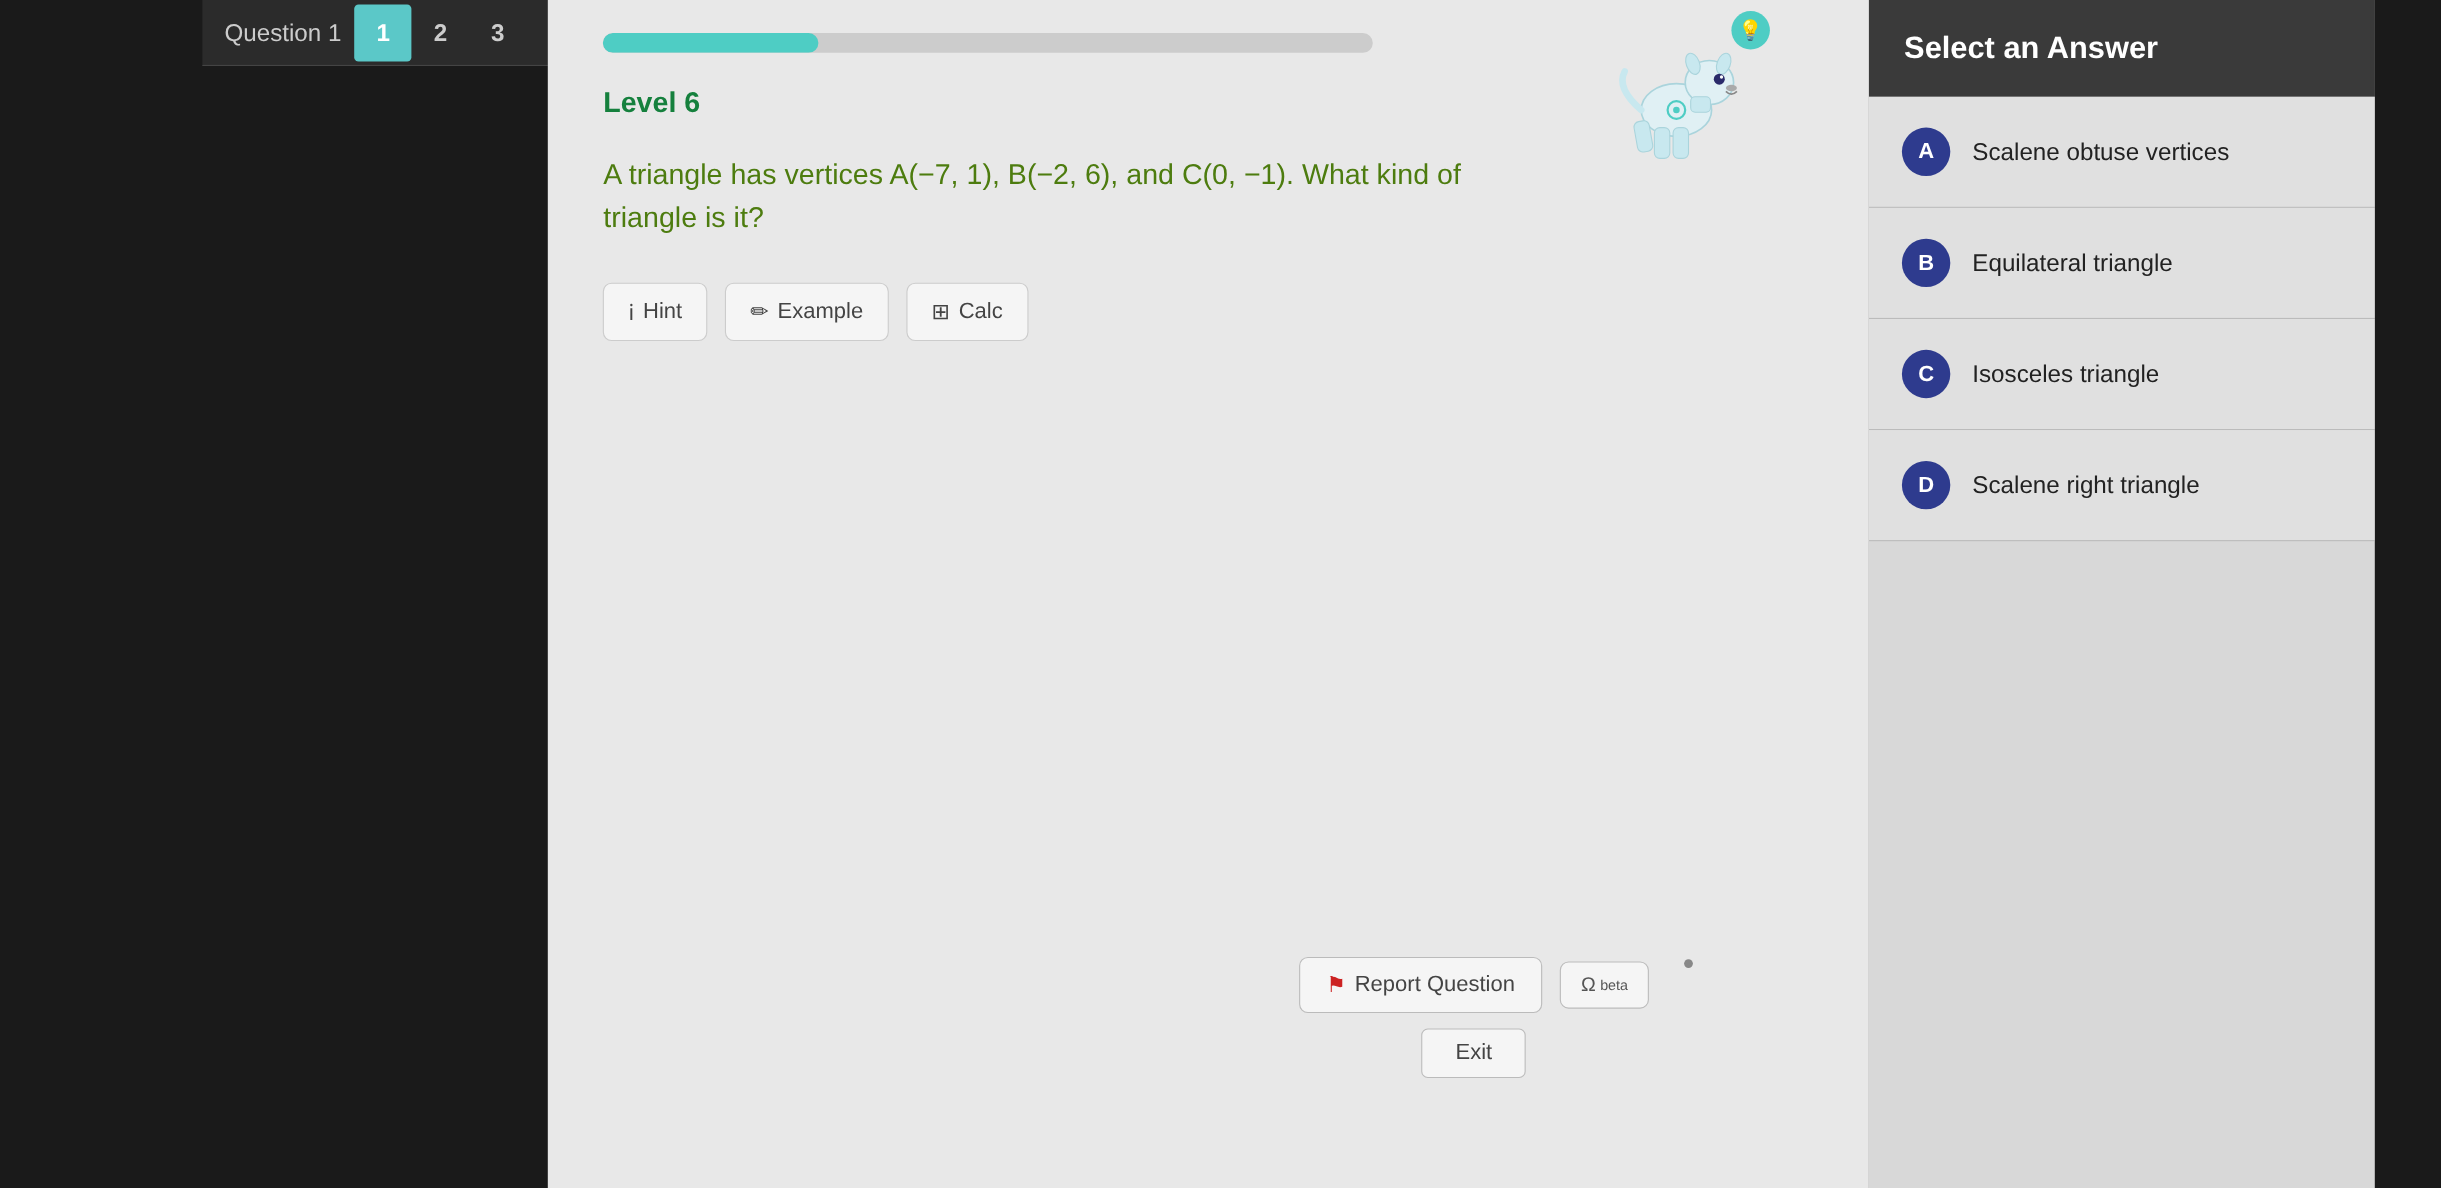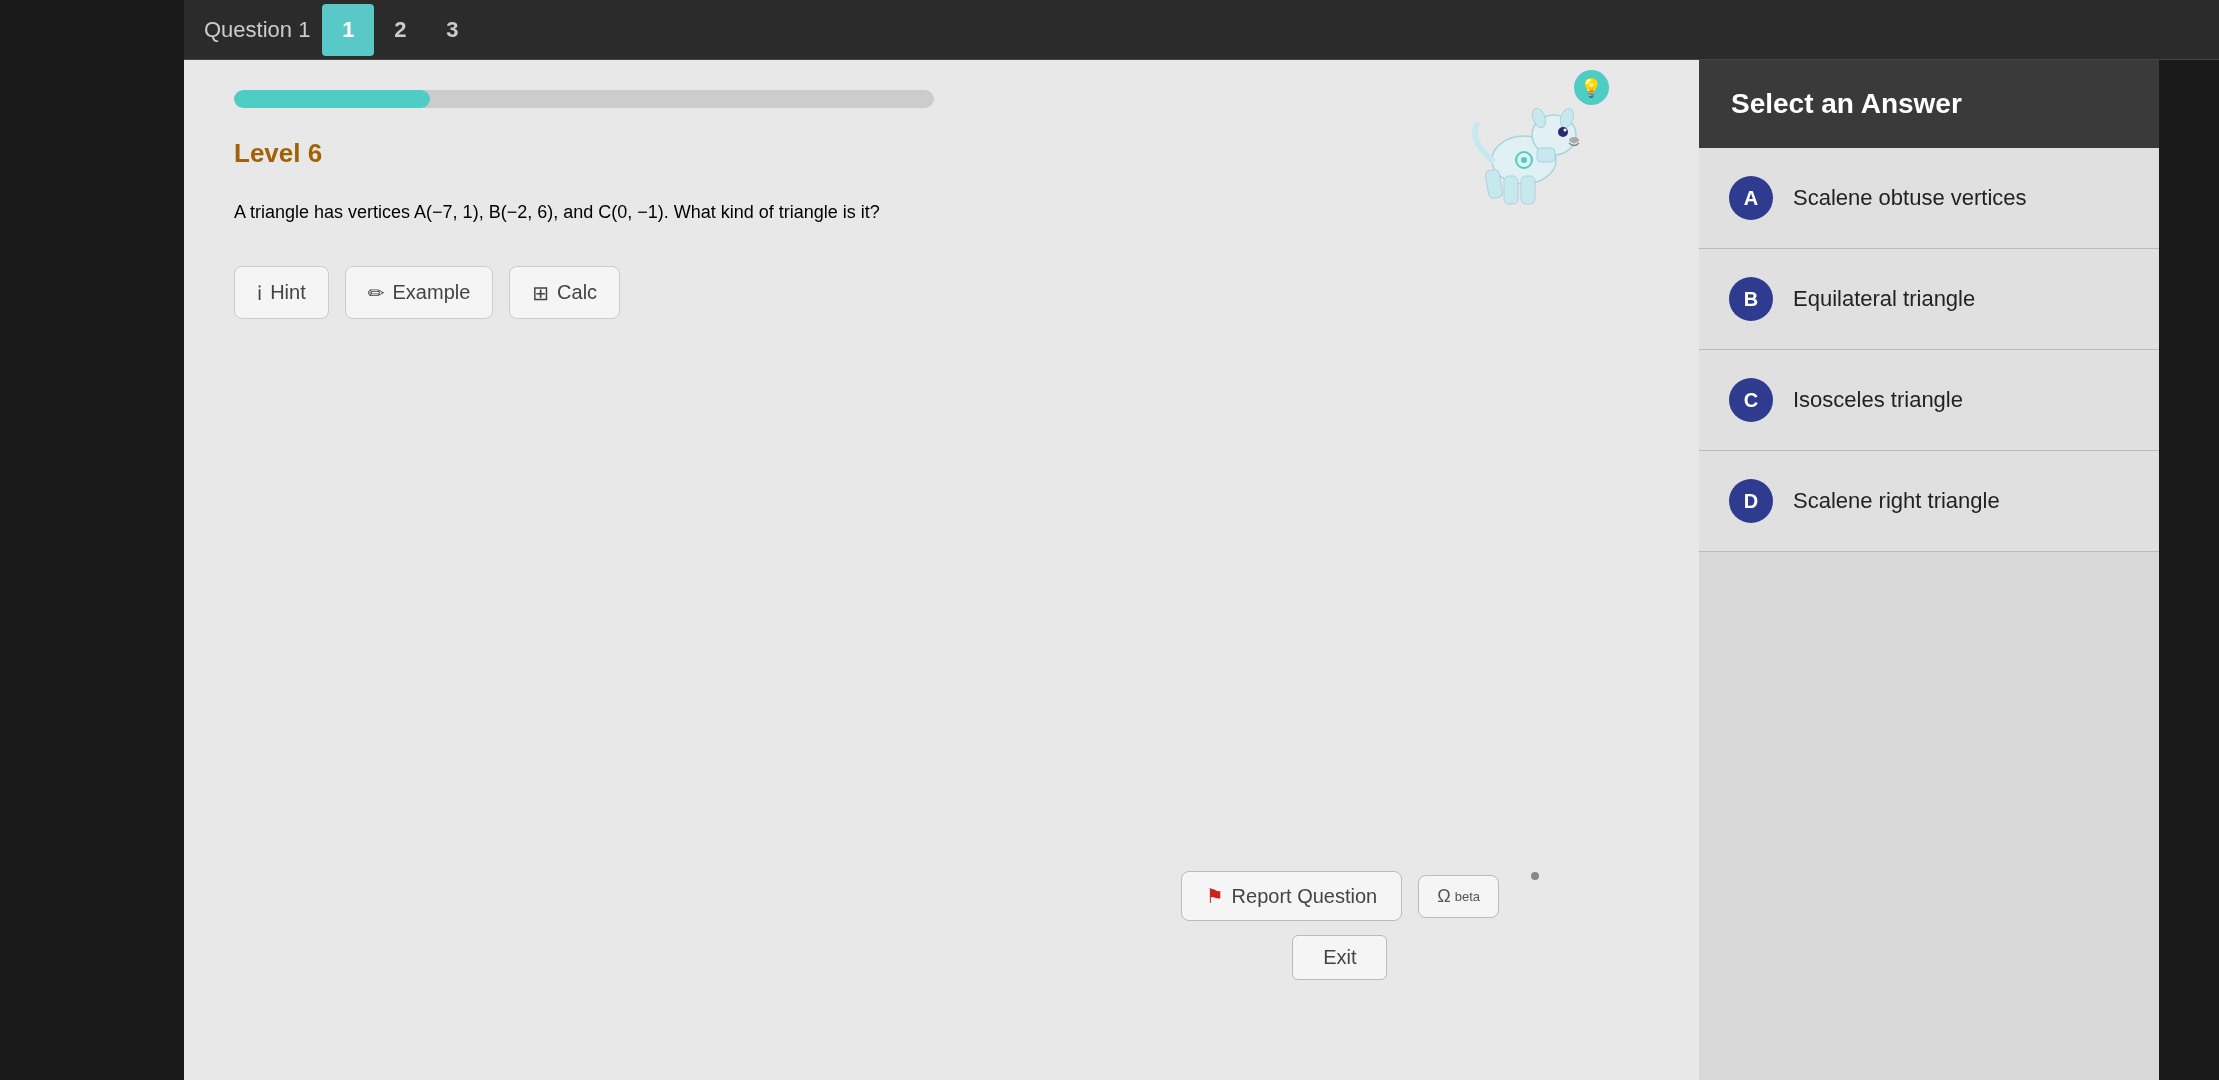--- a/index.html
+++ b/index.html
@@ -17,21 +17,20 @@
     .left-dark {
       width: 140px;
       background: #1a1a1a;
       flex-shrink: 0;
     }
 
     
     .main-wrapper {
       flex: 1;
       display: flex;
-      flex-direction: column;
       background: #1a1a1a;
       padding-left: 44px;
     }
 
     
     .top-nav {
       background: #2b2b2b;
       height: 60px;
       display: flex;
       align-items: center;
@@ -134,33 +133,33 @@
       border-radius: 50%;
       display: flex;
       align-items: center;
       justify-content: center;
       font-size: 18px;
     }
 
     
     .level-label {
       font-size: 26px;
-      color: #a16207;
+      color: #15803d;
       margin-bottom: 30px;
       margin-top: 10px;
     }
 
     .level-label span {
       font-weight: 900;
     }
 
     
     .question-text {
-      font-size: 18px;
-      color: #000000;
+      font-size: 26px;
+      color: #4d7c0f;
       margin-bottom: 40px;
       line-height: 1.5;
       max-width: 850px;
     }
 
     
     .tool-buttons {
       display: flex;
       gap: 16px;
       margin-bottom: 40px;

